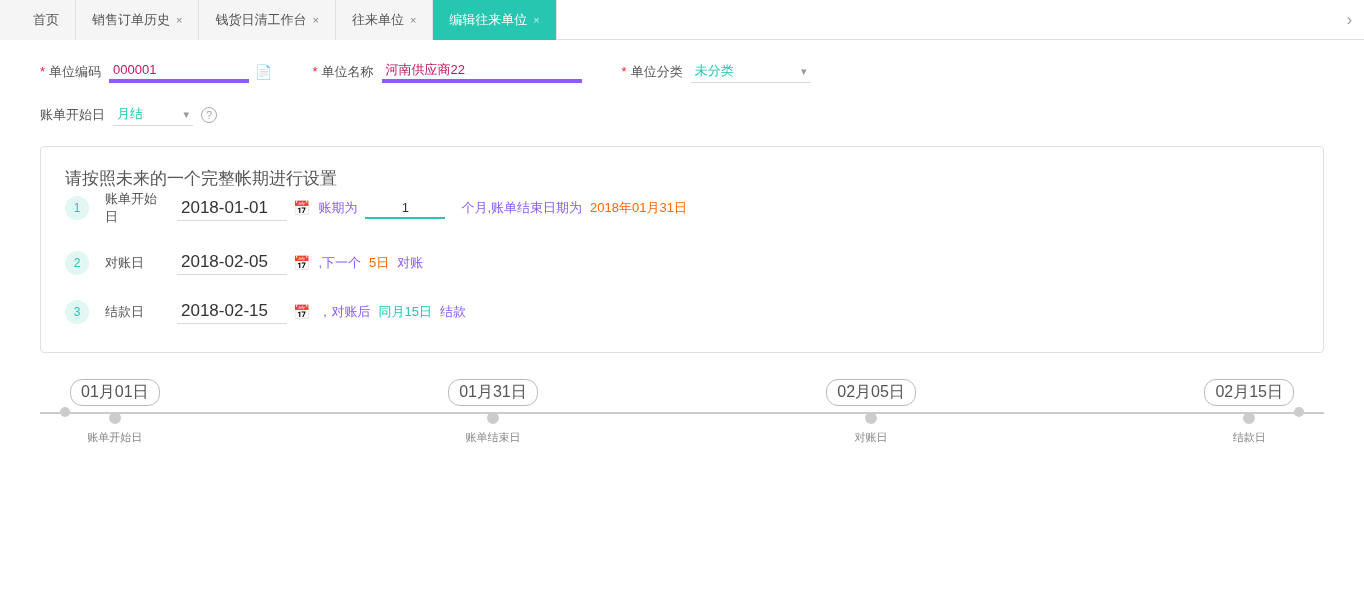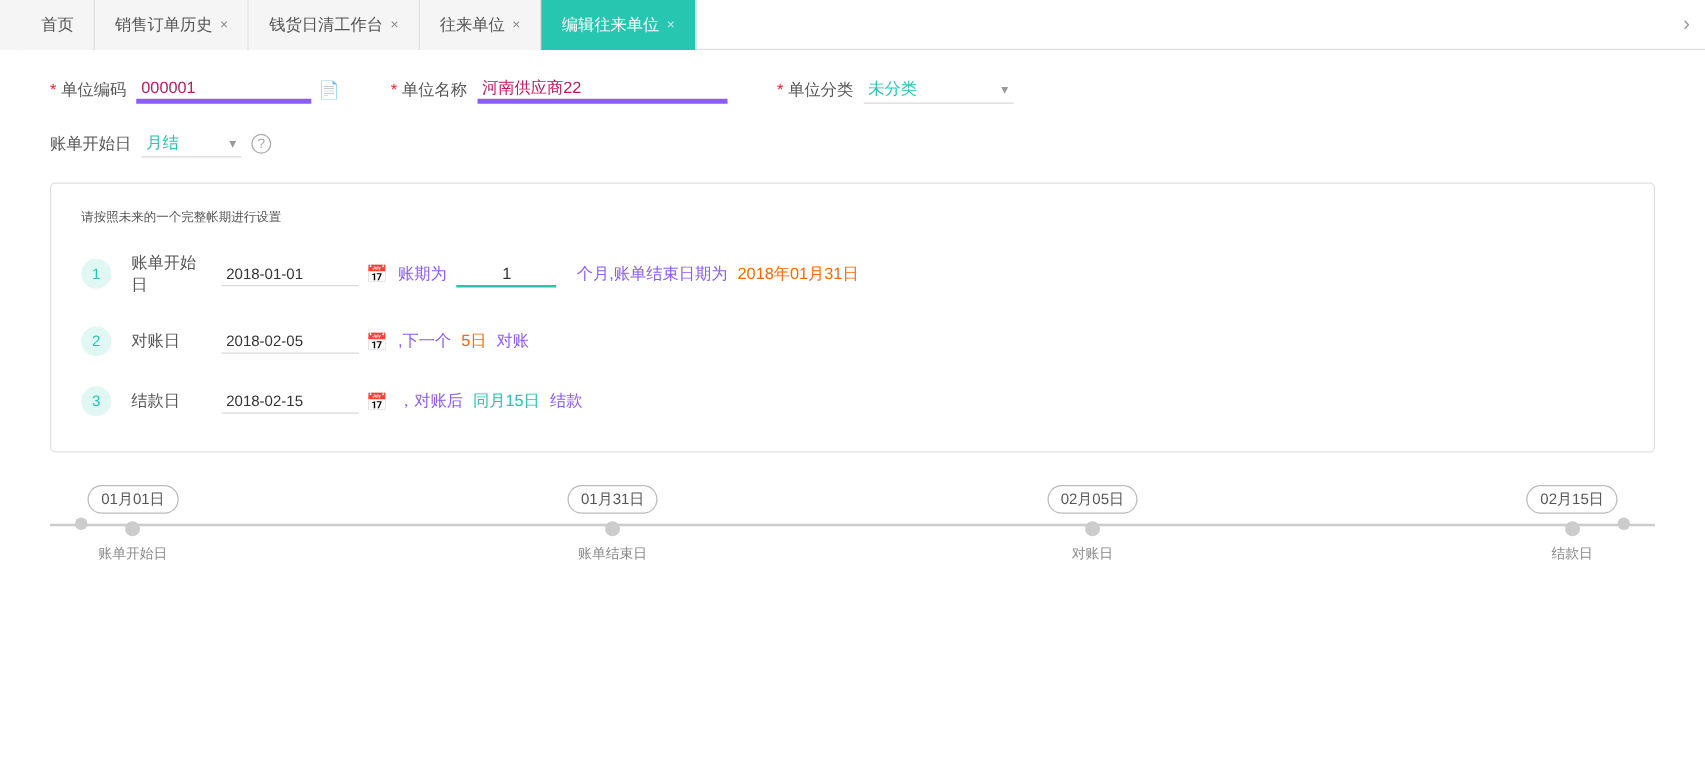--- a/index.html
+++ b/index.html
@@ -153,23 +153,22 @@
     }
 
     
     .section-box {
       border: 1px solid #e0e0e0;
       border-radius: 4px;
       padding: 20px 24px;
       margin-bottom: 16px;
     }
     .section-title {
-      font-size: 10px;
-      color: #555;
-      margin-bottom: 20px;
+      font-size: 17px;
+      color: #555;
     }
 
     
     .setting-row {
       display: flex;
       align-items: center;
       margin-bottom: 24px;
     }
     .row-num {
       width: 24px;
@@ -187,21 +186,21 @@
     .row-label {
       font-size: 13px;
       color: #555;
       width: 60px;
       margin-right: 12px;
     }
     .date-input {
       width: 110px;
       border: none;
       border-bottom: 1px solid #d9d9d9;
-      font-size: 12px;
+      font-size: 17px;
       color: #333;
       padding: 2px 4px;
       background: transparent;
       outline: none;
     }
     .row-desc {
       font-size: 13px;
       color: #8b5cf6;
       margin-left: 8px;
     }
@@ -261,21 +260,21 @@
       width: 12px;
       height: 12px;
       border-radius: 50%;
       background: #ccc;
       border: 2px solid #ccc;
     }
     .point-label-box {
       border: 1px solid #bbb;
       border-radius: 12px;
       padding: 2px 10px;
-      font-size: 12px;
+      font-size: 16px;
       color: #555;
       background: #fff;
       margin-bottom: 6px;
       white-space: nowrap;
     }
     .point-sub-label {
       font-size: 11px;
       color: #888;
       margin-top: 6px;
       white-space: nowrap;

